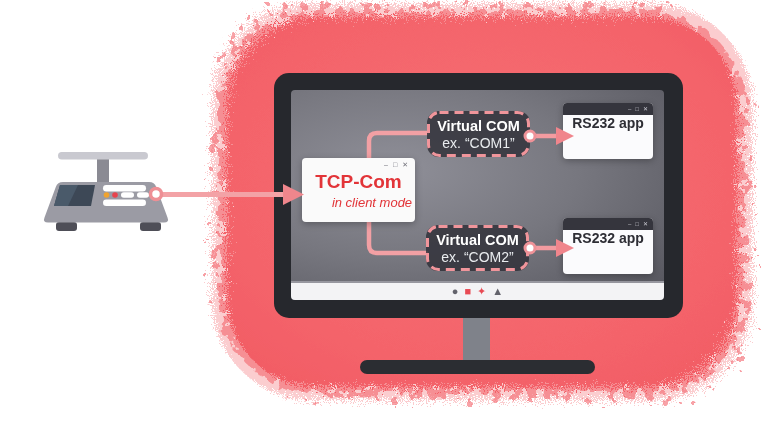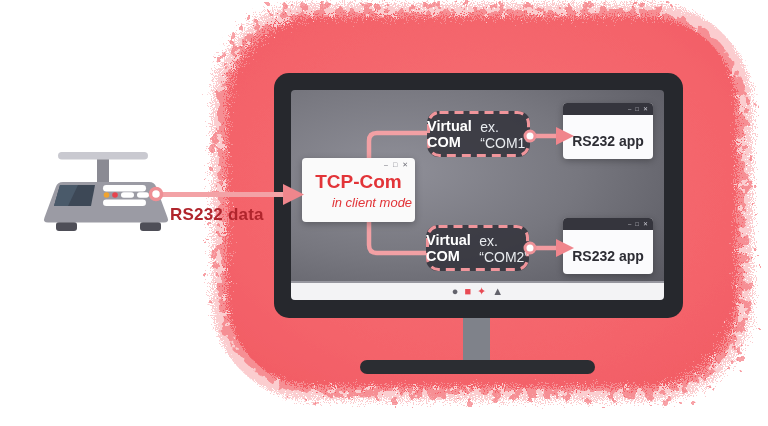--- a/index.html
+++ b/index.html
@@ -41,34 +41,34 @@
   .wc-dark  .win-controls{color:#c9c9d1;}
 
   
   .tcp-win{left:11px;top:68px;width:113px;height:64px;background:#fafafa;
            display:flex;flex-direction:column;align-items:center;justify-content:center;box-sizing:border-box;}
   .tcp-title{font-size:19px;font-weight:bold;color:#e23438;}
   .tcp-sub{font-size:13px;font-style:italic;color:#e23438;margin-top:2px;margin-left:27px;}
 
   
   .vcbox{position:absolute;width:103px;height:46px;background:rgba(48,48,56,.83);
-         border-radius:12px;display:flex;flex-direction:row;align-items:center;justify-content:flex-start;}
+         border-radius:12px;display:flex;flex-direction:column;align-items:center;justify-content:center;}
   .vc1{left:136px;top:21px;}
   .vc2{left:135px;top:135px;}
   .vc-border{position:absolute;left:0;top:0;}
   .vc-title{font-size:14.5px;font-weight:bold;color:#ffffff;position:relative;}
   .vc-sub{font-size:14px;color:#e9ecef;margin-top:1px;position:relative;}
 
   
   .rswin{width:90px;height:56px;background:#fbfbfd;}
   .rs1{left:272px;top:13px;}
   .rs2{left:272px;top:128px;}
   .rs-titlebar{position:relative;height:12px;background:#35353d;border-radius:4px 4px 0 0;}
   .rswin .win-controls{top:2px;right:5px;font-size:6px;gap:4px;}
-  .rs-body{height:52px;display:flex;align-items:center;justify-content:center;}
+  .rs-body{height:52px;display:flex;justify-content:center;}
   .rs-label{font-size:14px;font-weight:bold;color:#2e2e35;}
 
   
   .lines-under{position:absolute;left:0;top:0;z-index:0;}
   .lines-over{position:absolute;left:0;top:0;z-index:5;}
   .win, .vcbox{z-index:1;}
   .ext-lines{position:absolute;left:0;top:0;z-index:6;pointer-events:none;}
 </style>
 </head>
 <body>
@@ -105,21 +105,20 @@
     <path d="M 20 37 L 55 37 L 51 58 L 14 58 Z" fill="#3d4856"></path>
     <path d="M 20 37 L 38 37 L 28 58 L 14 58 Z" fill="#4a5a6a"></path>
     <rect x="63" y="37" width="43" height="6.5" rx="3.25" fill="#ffffff"></rect>
     <circle cx="66.5" cy="47" r="2.8" fill="#f0a32f"></circle>
     <circle cx="75" cy="47" r="2.8" fill="#e8434d"></circle>
     <rect x="81" y="44.2" width="13" height="5.6" rx="2.8" fill="#ffffff"></rect>
     <rect x="97" y="44.2" width="12" height="5.6" rx="2.8" fill="#ffffff"></rect>
     <rect x="63" y="51.5" width="43" height="6.5" rx="3.25" fill="#ffffff"></rect>
   </svg>
 
-  <div class="rs232-data">RS232 data</div>
 
   <div class="monitor">
     <div class="screen">
 
       <svg class="lines-under" width="373" height="210">
         <path d="M 78 100 L 78 51 Q 78 43 86 43 L 136 43" fill="none" stroke="#f2a0a4" stroke-width="4.5" stroke-linecap="round"></path>
         <path d="M 78 100 L 78 155 Q 78 163 86 163 L 135 163" fill="none" stroke="#f2a0a4" stroke-width="4.5" stroke-linecap="round"></path>
       </svg>
 
       <div class="win tcp-win wc-light">

